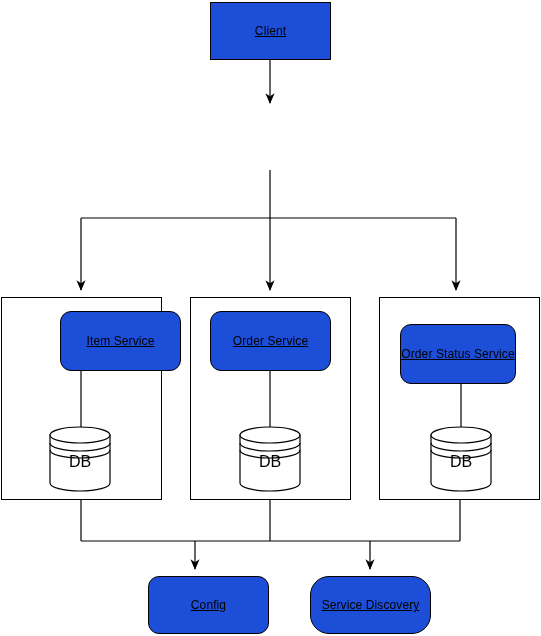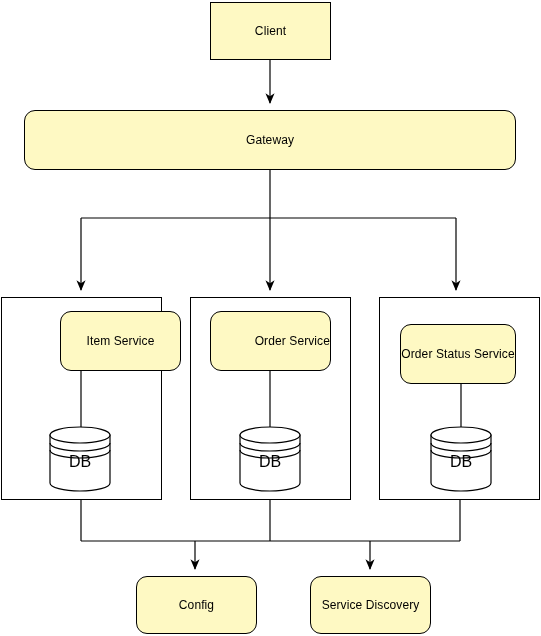--- a/index.html
+++ b/index.html
@@ -23,25 +23,26 @@
     position: absolute;
     left: 0;
     top: 0;
     width: 541px;
     height: 636px;
   }
   .node {
     position: absolute;
     box-sizing: border-box;
     border: 1px solid #000000;
-    background: #fef9c3;
+    background: #1d4ed8;
     display: flex;
     align-items: center;
     justify-content: center;
     text-align: center;
+    text-decoration: underline;
   }
   .node-label {
     font-size: 12px;
     line-height: 14px;
     color: #000000;
     white-space: nowrap;
     letter-spacing: 0.1px;
   }
   .rounded {
     border-radius: 11px;
@@ -121,49 +122,46 @@
       <ellipse cx="461" cy="435" rx="30" ry="8" fill="#ffffff" stroke="#000000" stroke-width="1.2"></ellipse>
       <path d="M 431 443 A 30 8 0 0 0 491 443" fill="none" stroke="#000000" stroke-width="1.2"></path>
       <path d="M 431 450 A 30 8 0 0 0 491 450" fill="none" stroke="#000000" stroke-width="1.2"></path>
     </g>
   </svg>
 
   <div class="node" style="left:210px; top:2px; width:121px; height:58px;">
     <span class="node-label">Client</span>
   </div>
 
-  <div class="node rounded" style="left:24px; top:110px; width:492px; height:60px;">
-    <span class="node-label">Gateway</span>
-  </div>
 
   <div class="group-container" style="left:1px; top:297px; width:161px; height:203px;"></div>
   <div class="node rounded" style="left:20px; top:311px; width:121px; height:60px;margin-left:40px;">
     <span class="node-label">Item Service</span>
   </div>
   <div class="db-node" style="left:50px; top:455px; width:60px; height:20px;">
     <span class="db-label">DB</span>
   </div>
 
   <div class="group-container" style="left:190px; top:297px; width:161px; height:203px;"></div>
-  <div class="node rounded" style="left:210px; top:311px; width:121px; height:60px;justify-content:flex-end;">
+  <div class="node rounded" style="left:210px; top:311px; width:121px; height:60px;">
     <span class="node-label">Order Service</span>
   </div>
   <div class="db-node" style="left:240px; top:455px; width:60px; height:20px;">
     <span class="db-label">DB</span>
   </div>
 
   <div class="group-container" style="left:379px; top:297px; width:161px; height:203px;"></div>
   <div class="node rounded" style="left:400px; top:324px; width:116px; height:60px;">
     <span class="node-label">Order Status Service</span>
   </div>
   <div class="db-node" style="left:431px; top:455px; width:60px; height:20px;">
     <span class="db-label">DB</span>
   </div>
 
-  <div class="node rounded" style="left:136px; top:576px; width:121px; height:58px;">
+  <div class="node rounded" style="left:148px; top:576px; width:121px; height:58px;">
     <span class="node-label">Config</span>
   </div>
 
-  <div class="node rounded" style="left:310px; top:576px; width:121px; height:58px;">
+  <div class="node rounded" style="left:310px; top:576px; width:121px; height:58px;border-radius:19px;">
     <span class="node-label">Service Discovery</span>
   </div>
 
 </div>
 
 </body></html>

